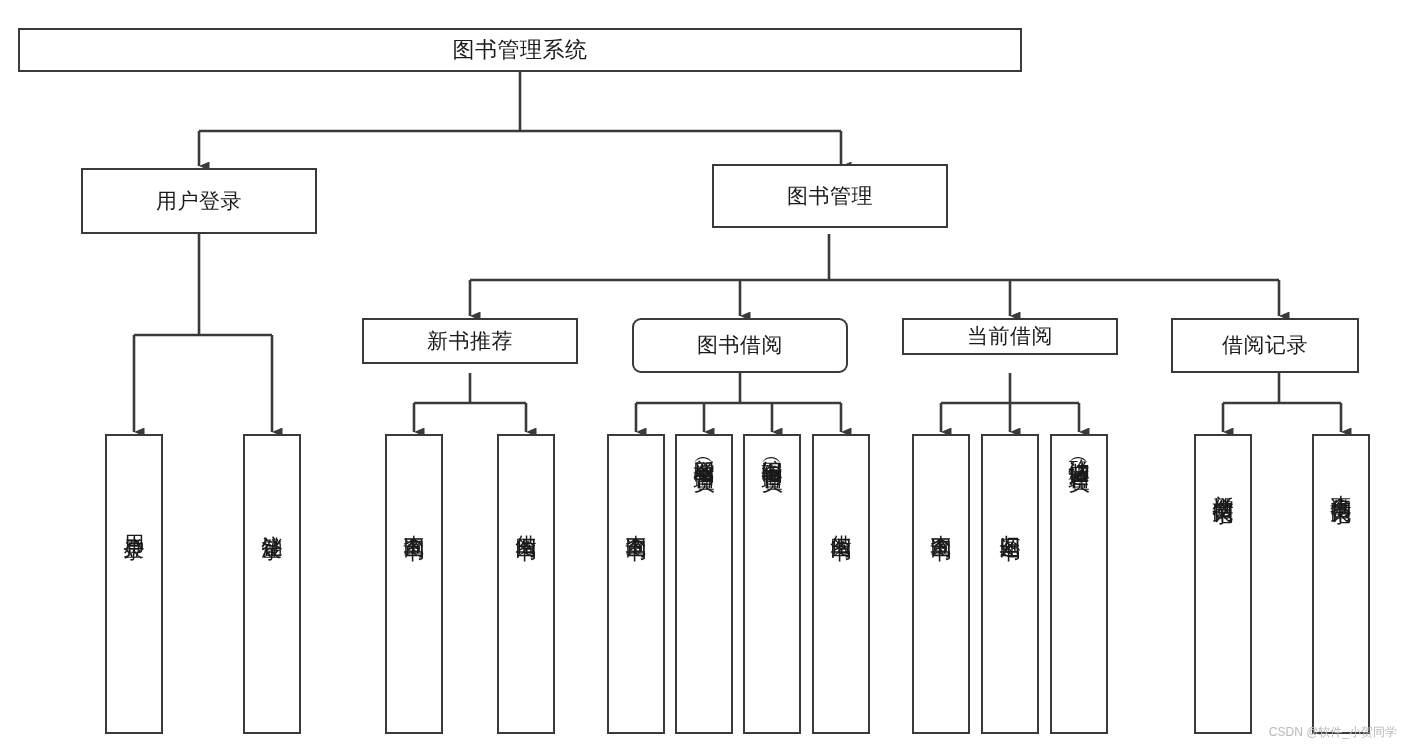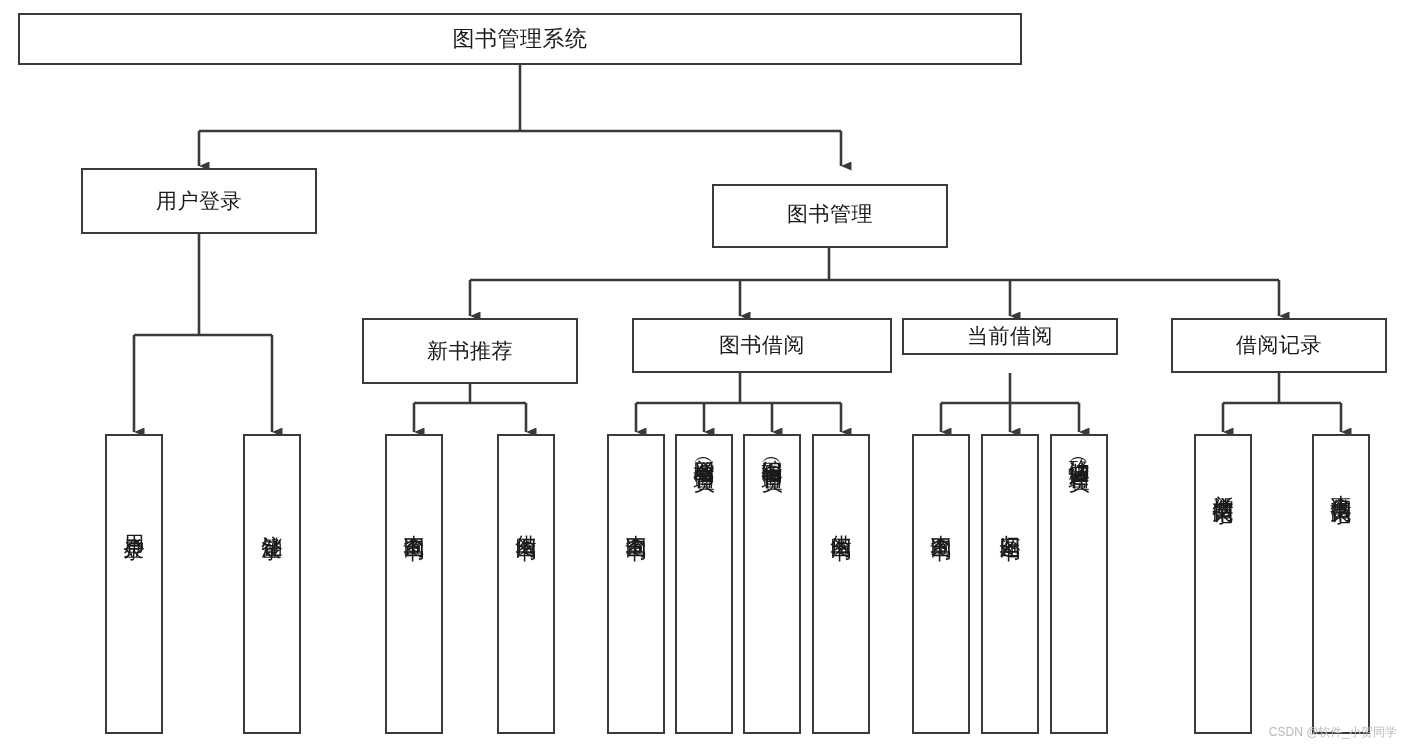--- a/index.html
+++ b/index.html
@@ -129,45 +129,45 @@
       <path d="M1010,403 L1010,432" marker-end="url(#arrowhead)"></path>
       <path d="M1079,403 L1079,432" marker-end="url(#arrowhead)"></path>
 
       <path d="M1279,373 L1279,403"></path>
       <path d="M1223,403 L1341,403"></path>
       <path d="M1223,403 L1223,432" marker-end="url(#arrowhead)"></path>
       <path d="M1341,403 L1341,432" marker-end="url(#arrowhead)"></path>
     </g>
   </svg>
 
-  <div class="node horiz root" style="left:18px; top:13px; width:1004px; height:52px;">
+  <div class="node horiz root" style="left:18px; top:28px; width:1004px; height:44px;">
     <span class="node-label">图书管理系统</span>
   </div>
 
   <div class="node horiz" style="left:81px; top:168px; width:236px; height:66px;">
     <span class="node-label">用户登录</span>
   </div>
 
-  <div class="node horiz" style="left:712px; top:184px; width:236px; height:64px;font-family:Liberation Mono, monospace;">
+  <div class="node horiz" style="left:712px; top:164px; width:236px; height:64px;">
     <span class="node-label">图书管理</span>
   </div>
 
-  <div class="node horiz" style="left:362px; top:318px; width:216px; height:66px;">
+  <div class="node horiz" style="left:362px; top:318px; width:216px; height:46px;">
     <span class="node-label">新书推荐</span>
   </div>
 
-  <div class="node horiz" style="left:632px; top:318px; width:260px; height:55px;">
+  <div class="node horiz" style="left:632px; top:318px; width:216px; height:55px;border-radius:9px;">
     <span class="node-label">图书借阅</span>
   </div>
 
   <div class="node horiz" style="left:902px; top:318px; width:216px; height:37px;">
     <span class="node-label">当前借阅</span>
   </div>
 
-  <div class="node horiz" style="left:1171px; top:318px; width:216px; height:55px;">
+  <div class="node horiz" style="left:1171px; top:318px; width:188px; height:55px;">
     <span class="node-label">借阅记录</span>
   </div>
 
   <div class="node vert mid" style="left:105px; top:434px; width:58px; height:300px;">
     <span class="node-label">用户登录</span>
   </div>
 
   <div class="node vert mid" style="left:243px; top:434px; width:58px; height:300px;">
     <span class="node-label">注销登录</span>
   </div>

